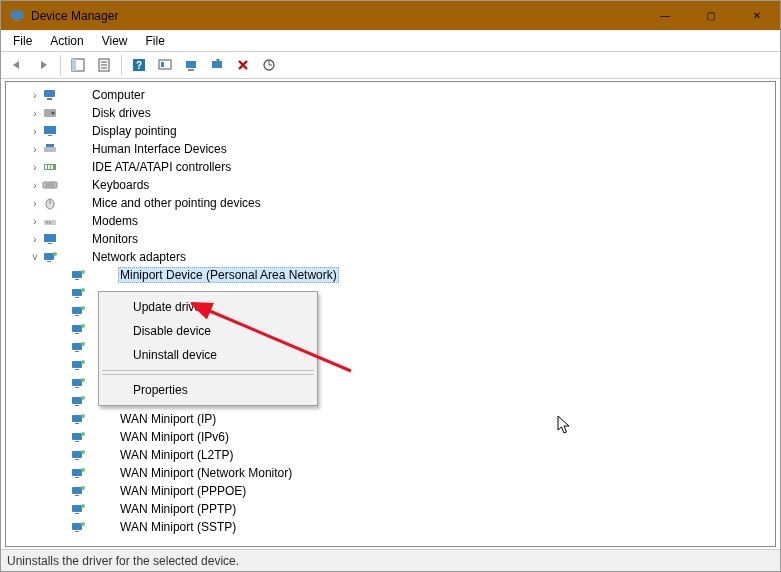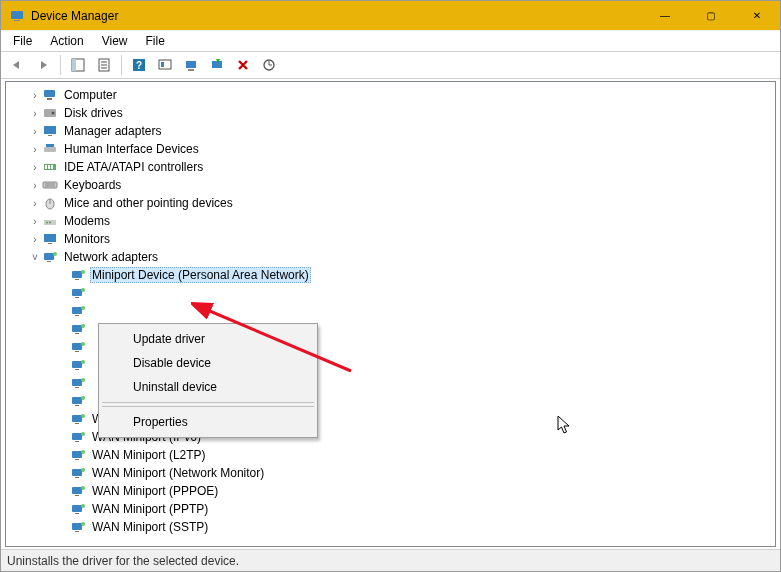--- a/index.html
+++ b/index.html
@@ -14,21 +14,21 @@
     overflow: hidden;
     position: relative;
     border: 1px solid #999;
   }
   
   .titlebar {
     height: 30px;
     display: flex;
     align-items: center;
     padding: 0 0 0 8px;
-    background: #eab308;
+    background: #a16207;
     border-bottom: 1px solid #eee;
   }
   .titlebar .appicon {
     width: 16px; height: 16px;
     margin-right: 6px;
   }
   .title { flex: 0 0 auto; font-size: 12px; }
   .titlebar-spacer { flex: 1; }
   .winbtn {
     width: 46px; height: 30px;
@@ -83,37 +83,36 @@
     display: flex; align-items: center;
     height: 18px;
     padding-left: 8px;
     white-space: nowrap;
   }
   .node .twisty {
     width: 14px; text-align:center; color:#666; font-size:10px;
     user-select:none;
   }
   .node .icon { width:16px; height:16px; margin-right:4px; display:flex;align-items:center;justify-content:center;}
-  .node .label { padding: 0 2px; }
+  .node .label { padding: 0 2px; margin-left: 28px; }
   .node.selected .label { background:#cde8ff; border:1px dotted #7aa7c7; padding:0 1px; }
   .indent-1 { padding-left: 22px; }
   .indent-2 { padding-left: 50px; }
   
   .tree::-webkit-scrollbar { width: 17px; }
   .tree::-webkit-scrollbar-track { background:#f0f0f0; }
   .tree::-webkit-scrollbar-thumb { background:#c2c2c2; border:1px solid #a5a5a5;}
   
   .ctxmenu {
     position: absolute;
     background:#f2f2f2;
     border:1px solid #a0a0a0;
     box-shadow: 2px 3px 3px rgba(0,0,0,.25);
     padding: 3px 2px;
     font-size: 12px;
-    margin-top: 32px;
   }
   .ctxitem {
     padding: 5px 28px 5px 32px;
     white-space: nowrap;
   }
   .ctxsep { height:1px; background:#c0c0c0; margin:3px 1px; }
   .ctxitem.bold { font-weight: normal; }
   
   .statusbar {
     position:absolute; left:0; right:0; bottom:0;
@@ -267,21 +266,21 @@
         <span class="label">Disk drives</span>
       </div>
       <div class="node indent-1">
         <span class="twisty">›</span>
         <span class="icon">
           <svg width="16" height="16">
             <rect x="2" y="3" width="12" height="8" fill="#3a84c4"></rect>
             <rect x="6" y="12" width="4" height="1" fill="#777"></rect>
           </svg>
         </span>
-        <span class="label">Manager adapters</span>
+        <span class="label">Display pointing</span>
       </div>
       <div class="node indent-1">
         <span class="twisty">›</span>
         <span class="icon">
           <svg width="16" height="16">
             <rect x="2" y="6" width="12" height="5" rx="1" fill="#bbb"></rect>
             <rect x="4" y="3" width="8" height="3" fill="#3a84c4"></rect>
           </svg>
         </span>
         <span class="label">Human Interface Devices</span>

